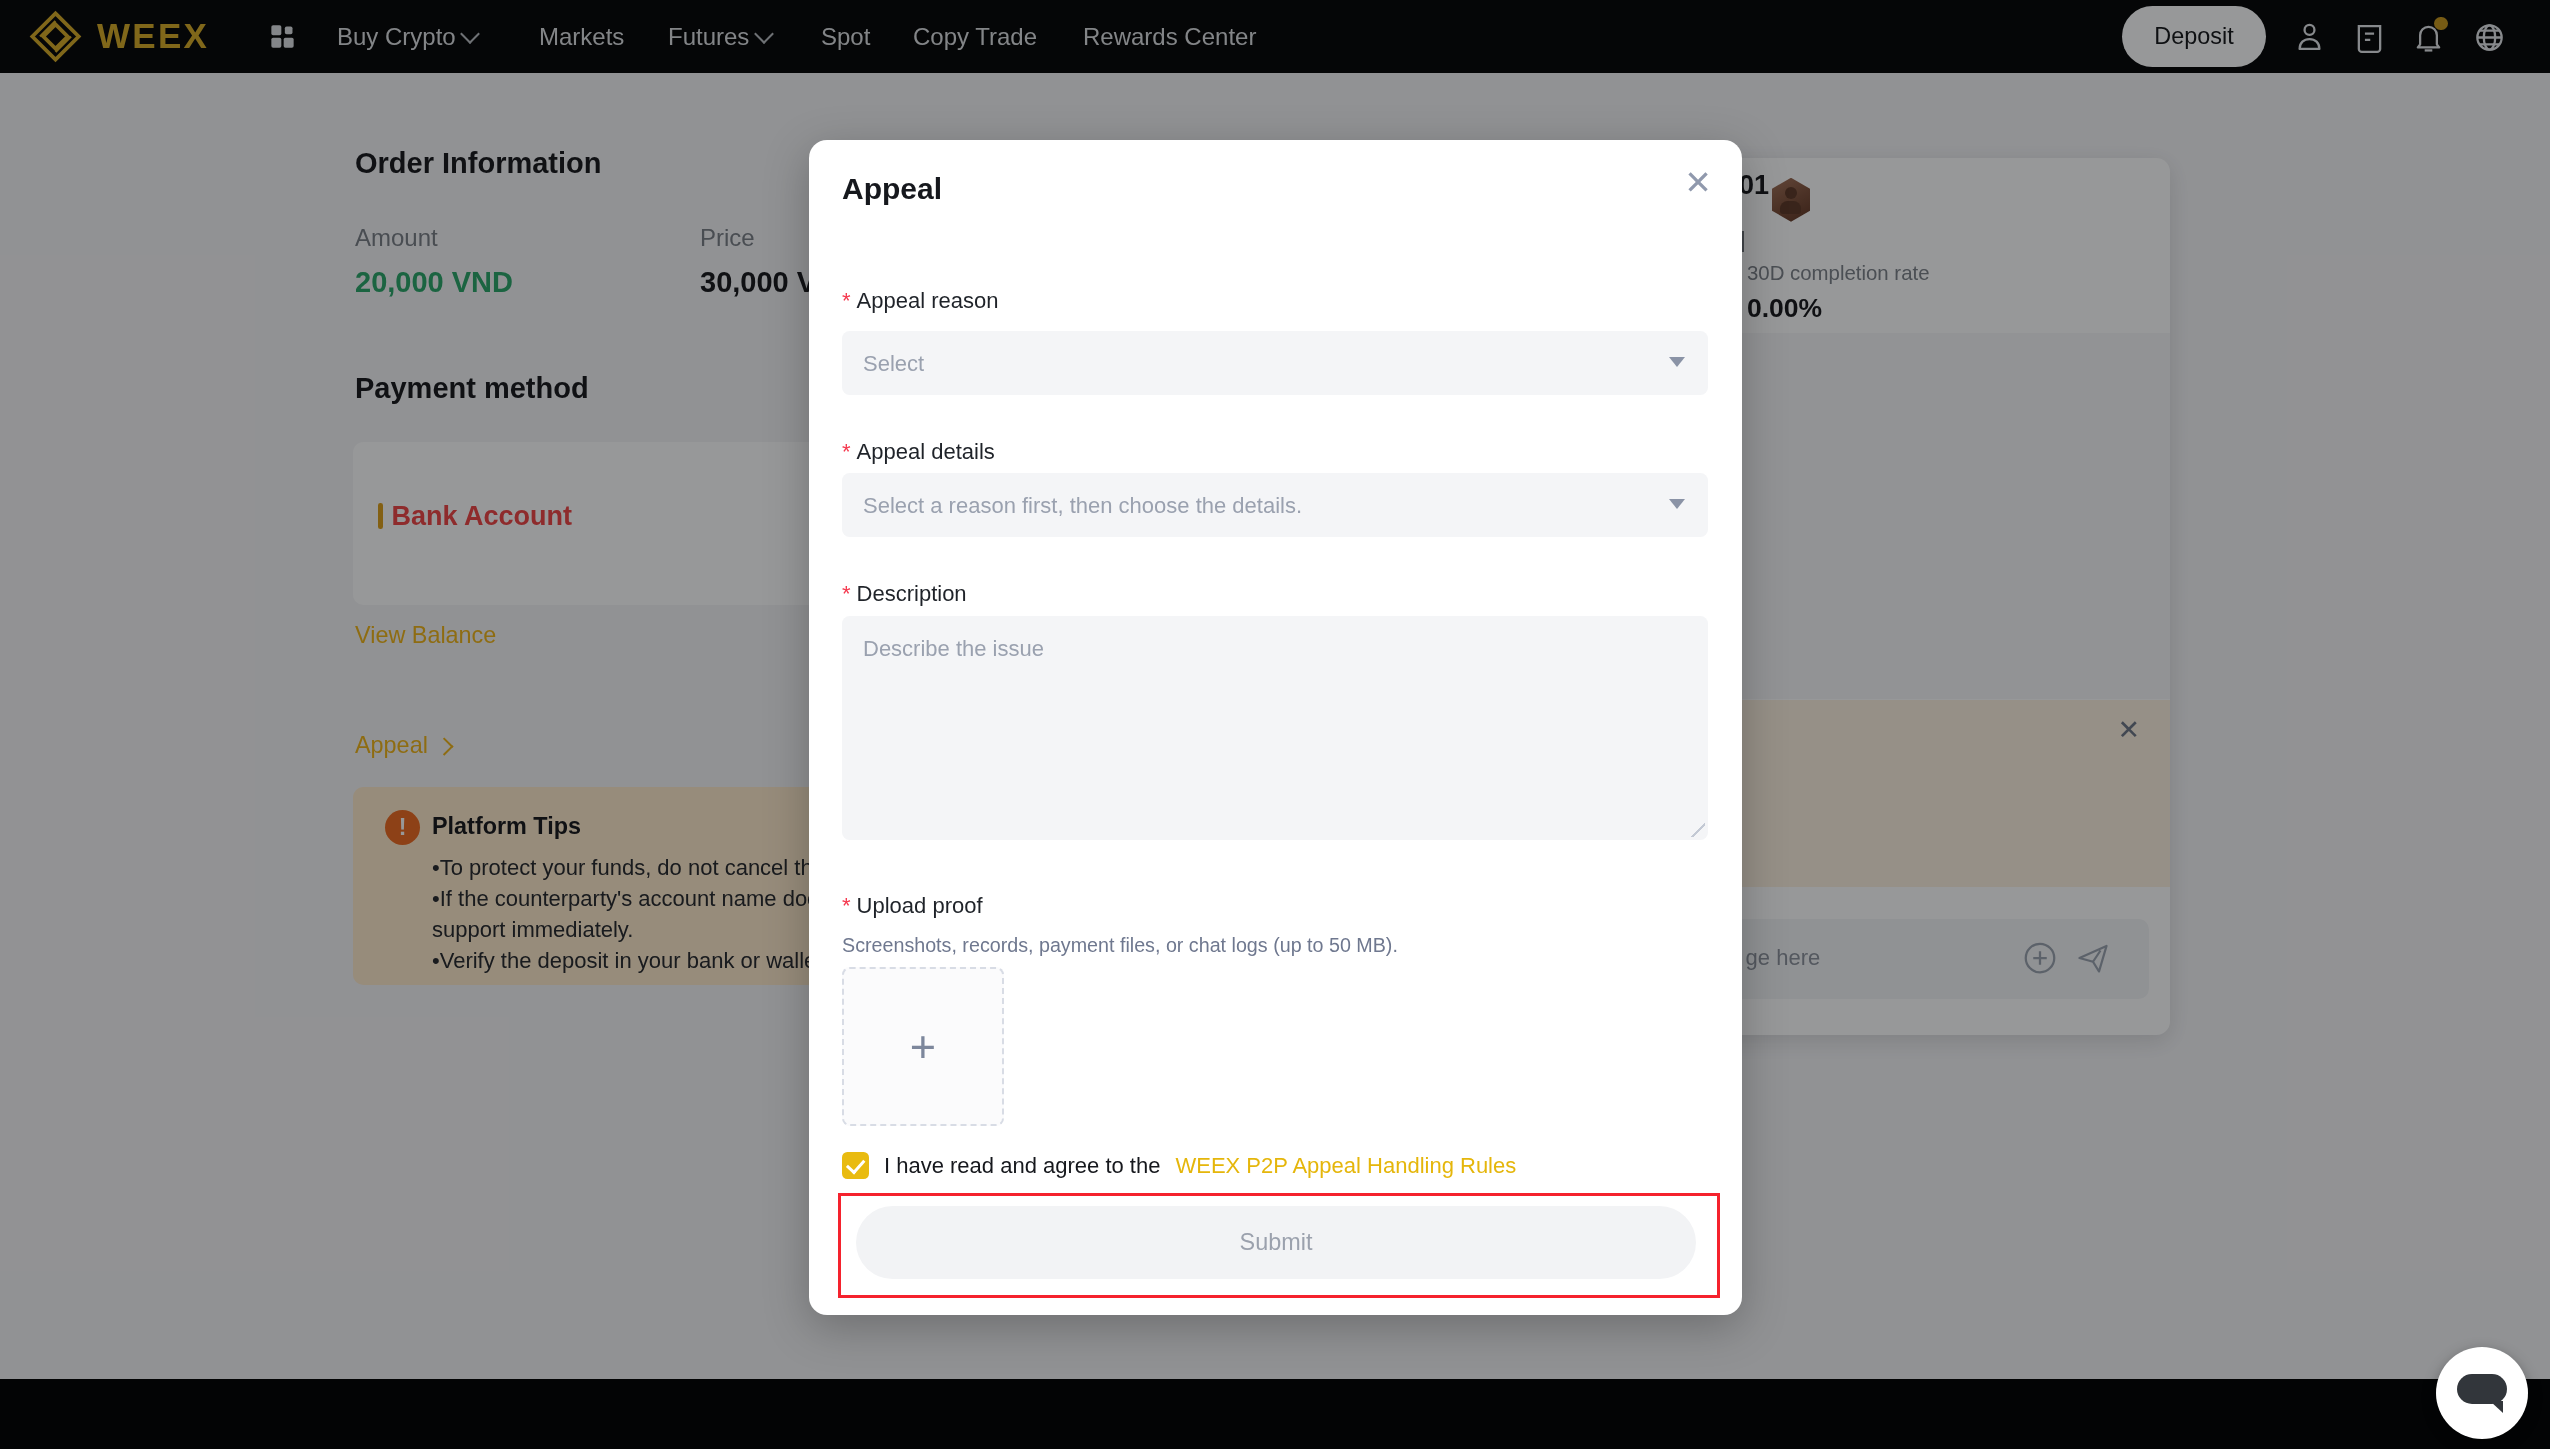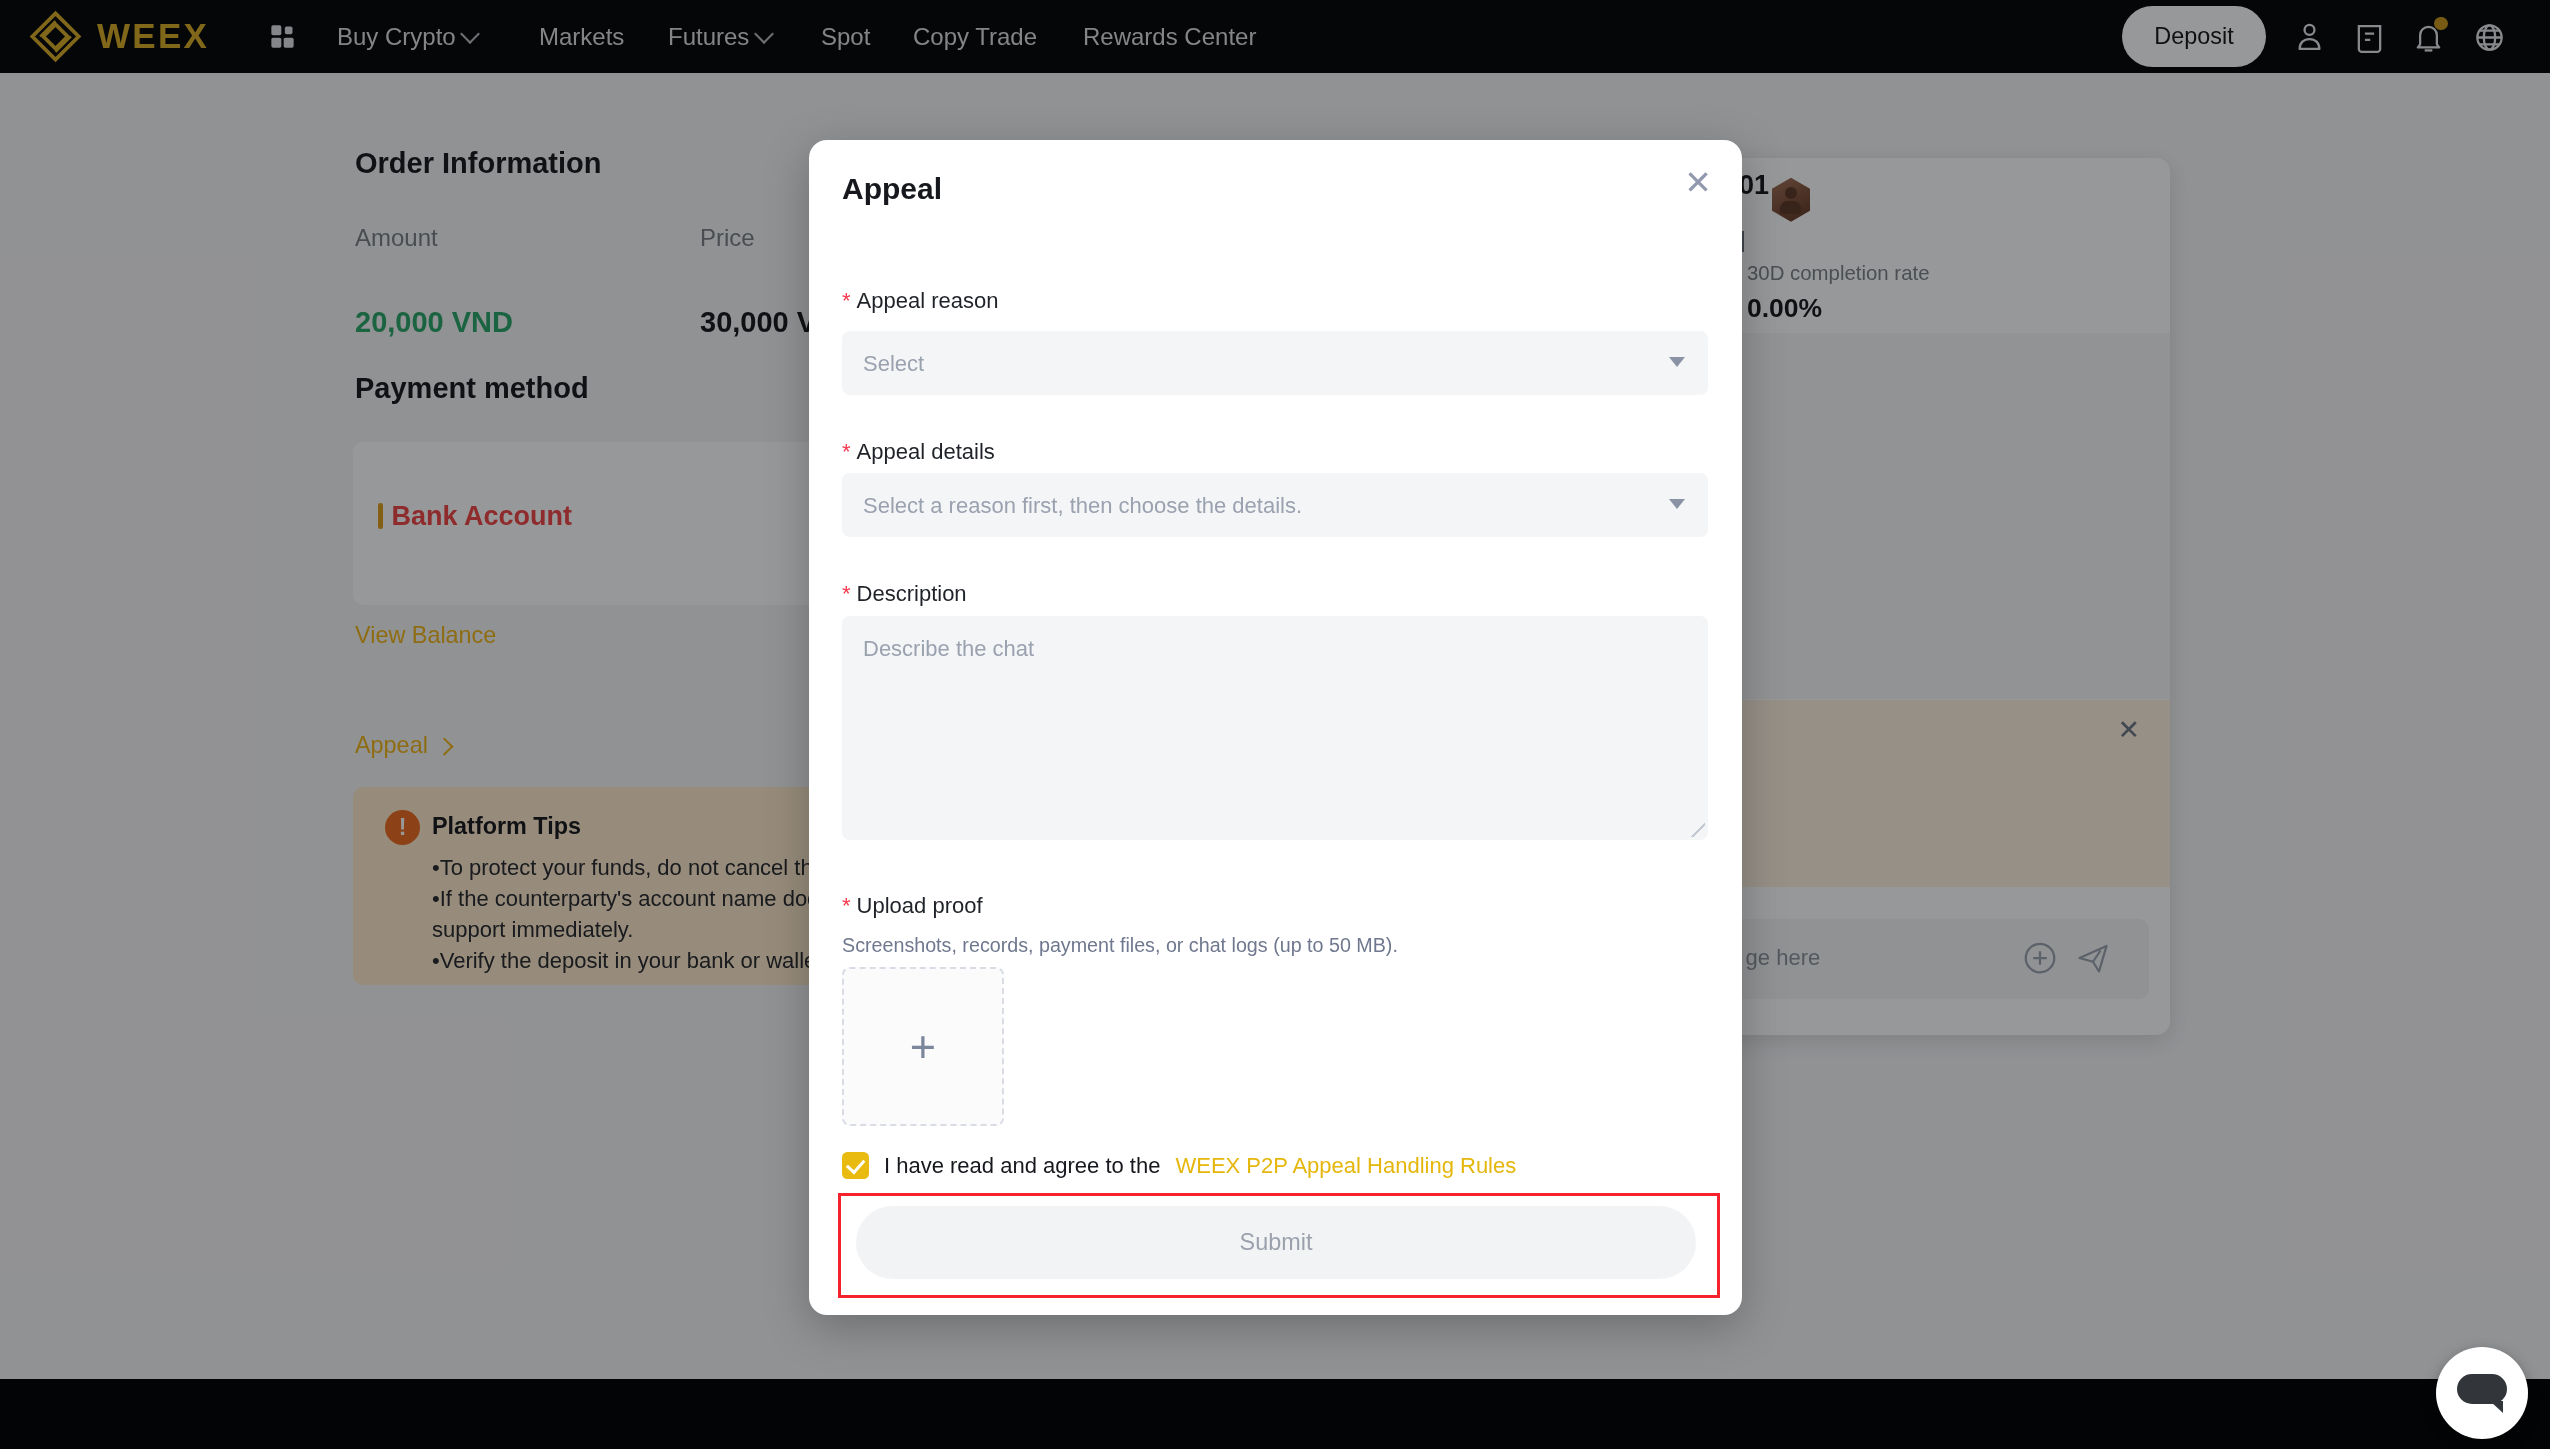--- a/index.html
+++ b/index.html
@@ -15,21 +15,21 @@
             color:#dcdee1;font-size:24px;}
   .caret{width:12px;height:12px;border-right:2.3px solid #b9bcc0;border-bottom:2.3px solid #b9bcc0;
          transform:rotate(45deg);margin-top:-6px;}
   .deposit-btn{left:2122px;top:6px;width:144px;height:61px;background:#ffffff;border-radius:32px;
                display:flex;align-items:center;justify-content:center;color:#141518;font-size:23.4px;}
   .nav-icon{top:19.7px;width:35px;height:35px;color:#e4e6e9;}
   .bell-dot{position:absolute;right:-1.5px;top:-3px;width:13.6px;height:13.6px;border-radius:50%;background:#c9971b;}
   
   .h-section{font-size:29px;font-weight:bold;color:#17181b;}
   .lbl{font-size:24px;color:#797e85;}
-  .val{font-size:29px;font-weight:bold;color:#17181b;margin-top:40px;}
+  .val{font-size:29px;font-weight:bold;color:#17181b;}
   .val-green{color:#2aa568;}
   .card{background:#ffffff;border-radius:10.6px;}
   .gold{color:#f0b417;}
   .goldbar{width:4.5px;height:26px;background:#dd9f19;border-radius:2.3px;display:inline-block;margin-right:9px;vertical-align:-3.8px;}
   .tips-card{background:#ffeacc;border-radius:10.6px;overflow:hidden;}
   .tips-icon{left:32px;top:23px;width:35px;height:35px;border-radius:50%;background:#ee6a1f;color:#fff;
              display:flex;align-items:center;justify-content:center;font-size:23px;font-weight:bold;}
   .tips-title{left:79px;top:26px;font-size:23.4px;font-weight:bold;color:#17181b;}
   .tips-lines{left:79px;top:65px;width:424px;font-size:22px;line-height:31px;color:#26282c;overflow:hidden;}
   .tips-lines div{white-space:nowrap;}
@@ -248,21 +248,21 @@
   </div>
   <div class="abs m-select" style="top:333px;">
     <span class="m-ph">Select a reason first, then choose the details.</span>
     <span class="dd-caret"></span>
   </div>
 
   <div class="abs m-label" style="top:441px;">
     <span class="req">*</span><span>Description</span>
   </div>
   <div class="abs m-textarea">
-    <span class="m-ph">Describe the chat</span>
+    <span class="m-ph">Describe the issue</span>
     <span class="resize-h"></span>
   </div>
 
   <div class="abs m-label" style="top:753px;">
     <span class="req">*</span><span>Upload proof</span>
   </div>
   <div class="abs m-hint">Screenshots, records, payment files, or chat logs (up to 50 MB).</div>
   <div class="abs upload-box">
     <span class="plus">+</span>
   </div>

